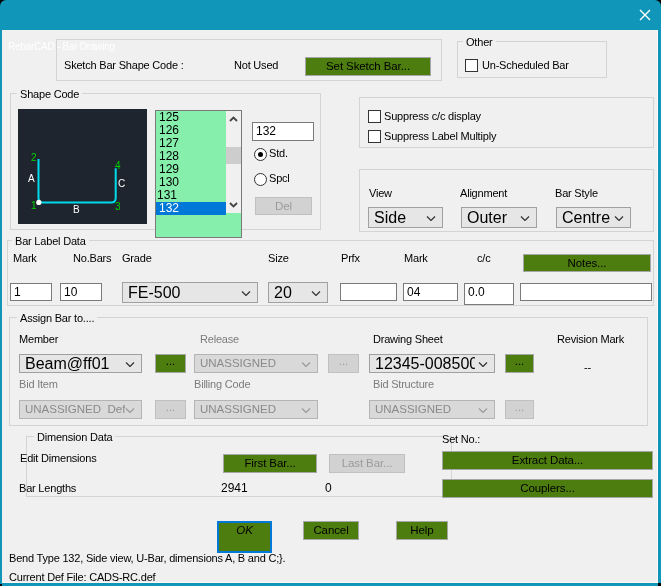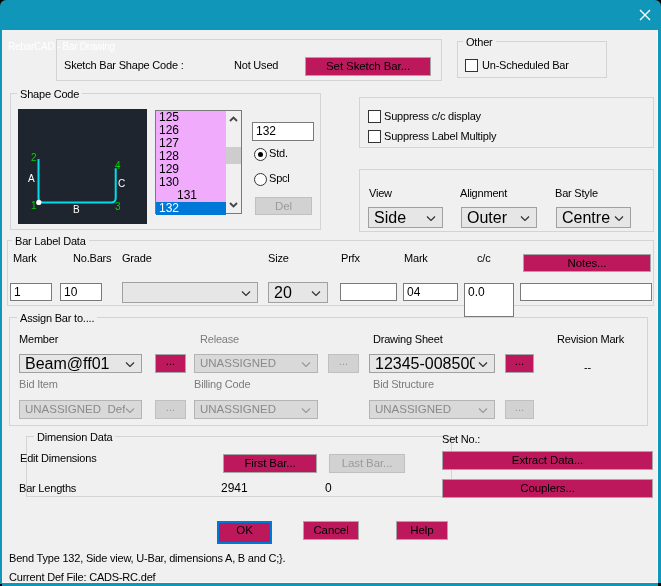--- a/index.html
+++ b/index.html
@@ -5,21 +5,21 @@
 html,body{margin:0;padding:0;}
 body{width:661px;height:586px;overflow:hidden;font-family:"Liberation Sans",sans-serif;font-size:11px;letter-spacing:-0.2px;color:#000;}
 #win{position:absolute;left:0;top:0;width:661px;height:586px;background:#f0f0f0;}
 .edge{position:absolute;background:#1096b8;}
 #titlebar{position:absolute;left:0;top:0;width:661px;height:30px;background:#1096b8;box-sizing:border-box;border-radius:6px 6px 0 0;}
 #title{position:absolute;left:8px;top:0;line-height:30px;font-size:10px;letter-spacing:-0.25px;color:#fff;margin-top:32px;}
 .grp{position:absolute;border:1px solid #d4d4d4;box-sizing:border-box;}
 .glab{position:absolute;top:-6px;background:#f0f0f0;padding:0 3px;line-height:13px;}
 .lab{position:absolute;line-height:14px;white-space:nowrap;}
 .gray{color:#7c7c7c;}
-.btn{position:absolute;background:#be185d;border:1px solid #a6a6a6;box-sizing:border-box;text-align:center;font-size:11.5px;letter-spacing:-0.1px;}
+.btn{position:absolute;background:#4d7c0f;border:1px solid #a6a6a6;box-sizing:border-box;text-align:center;font-size:11.5px;letter-spacing:-0.1px;}
 .btn.dis{background:#d2d2d2;border-color:#c0c0c0;color:#9b9b9b;}
 .tb{position:absolute;background:#fff;border:1px solid #7a7a7a;box-sizing:border-box;padding:0 0 0 3px;font-size:12px;letter-spacing:0;}
 .combo{position:absolute;background:#e6e6e6;border:1px solid #a0a0a0;box-sizing:border-box;padding-left:5px;font-size:16px;letter-spacing:0;}
 .combo.dis{background:#d9d9d9;border-color:#b4b4b4;color:#8a8a8a;font-size:11.5px;}
 .chev{position:absolute;right:6px;top:50%;margin-top:-2px;}
 .ct{display:block;margin-right:19px;overflow:hidden;white-space:nowrap;}
 .cb{position:absolute;width:13px;height:13px;background:#fff;border:1px solid #333;box-sizing:border-box;}
 .radio{position:absolute;width:13px;height:13px;background:#fff;border:1px solid #333;border-radius:50%;box-sizing:border-box;}
 .radio.sel::after{content:"";position:absolute;left:3px;top:3px;width:5px;height:5px;background:#000;border-radius:50%;}
 </style>
@@ -56,29 +56,29 @@
 <text x="13" y="52" fill="#00d400" font-size="10px">2</text>
 <text x="97" y="60" fill="#00d400" font-size="10px">4</text>
 <text x="13" y="100" fill="#00d400" font-size="10px">1</text>
 <text x="97" y="101" fill="#00d400" font-size="10px">3</text>
 <text x="10" y="73" fill="#fff" font-size="10px">A</text>
 <text x="100" y="78" fill="#fff" font-size="10px">C</text>
 <text x="55" y="104" fill="#fff" font-size="10px">B</text>
 </svg>
 </div>
 
-<div style="position:absolute;left:155px;top:110px;width:87px;height:104px;background:#f0abfc;border:1px solid #7a7a7a;box-sizing:border-box;">
+<div style="position:absolute;left:155px;top:110px;width:87px;height:128px;background:#86efac;border:1px solid #7a7a7a;box-sizing:border-box;">
  <div style="position:absolute;left:0;top:0;width:70px;">
   <div style="padding-left:3px;height:13px;line-height:13px;font-size:12px;letter-spacing:0;">125</div>
   <div style="padding-left:3px;height:13px;line-height:13px;font-size:12px;letter-spacing:0;">126</div>
   <div style="padding-left:3px;height:13px;line-height:13px;font-size:12px;letter-spacing:0;">127</div>
   <div style="padding-left:3px;height:13px;line-height:13px;font-size:12px;letter-spacing:0;">128</div>
   <div style="padding-left:3px;height:13px;line-height:13px;font-size:12px;letter-spacing:0;">129</div>
   <div style="padding-left:3px;height:13px;line-height:13px;font-size:12px;letter-spacing:0;">130</div>
-  <div style="padding-left:21px;height:13px;line-height:13px;font-size:12px;letter-spacing:0;">131</div>
+  <div style="padding-left:1px;height:13px;line-height:13px;font-size:12px;letter-spacing:0;">131</div>
   <div style="padding-left:3px;height:13px;line-height:13px;font-size:12px;letter-spacing:0;background:#0078d7;color:#fff;">132</div>
  </div>
  <div style="position:absolute;right:0;top:0;width:15px;height:102px;background:#f0f0f0;">
   <svg style="position:absolute;left:3px;top:5px" width="9" height="6" viewBox="0 0 9 6">
           <path d="M1,5 L4.5,1.5 L8,5" stroke="#444" stroke-width="1.8" fill="none"></path>
         </svg>
   <div style="position:absolute;left:0;top:36px;width:15px;height:17px;background:#cdcdcd;"></div>
   <svg style="position:absolute;left:3px;bottom:5px" width="9" height="6" viewBox="0 0 9 6">
           <path d="M1,1 L4.5,4.5 L8,1" stroke="#444" stroke-width="1.8" fill="none"></path>
         </svg>
@@ -130,30 +130,31 @@
 <div class="lab" style="left:341px;top:251px;">Prfx</div>
 <div class="lab" style="left:404px;top:251px;">Mark</div>
 <div class="lab" style="left:465px;top:251px;margin-left:12px;">c/c</div>
 <div class="btn" style="left:523px;top:254px;width:128px;height:18px;line-height:16px;">Notes...</div>
 <div class="tb" style="left:10px;top:283px;width:42px;height:18px;line-height:16px;">1</div>
 <div class="tb" style="left:60px;top:283px;width:42px;height:18px;line-height:16px;">10</div>
 <div class="combo" style="left:122px;top:282px;width:136px;height:21px;line-height:19px;">
       <svg class="chev" width="10" height="5" viewBox="0 0 10 5">
         <path d="M1,0.5 L5,4.5 L9,0.5" stroke="#333" stroke-width="1.2" fill="none"></path>
       </svg>
+      <span class="ct">FE-500</span>
     </div>
 <div class="combo" style="left:268px;top:282px;width:60px;height:21px;line-height:19px;">
       <svg class="chev" width="10" height="5" viewBox="0 0 10 5">
         <path d="M1,0.5 L5,4.5 L9,0.5" stroke="#333" stroke-width="1.2" fill="none"></path>
       </svg>
       <span class="ct">20</span>
     </div>
 <div class="tb" style="left:340px;top:283px;width:57px;height:18px;"></div>
 <div class="tb" style="left:403px;top:283px;width:55px;height:18px;line-height:16px;">04</div>
-<div class="tb" style="left:464px;top:283px;width:50px;height:34px;line-height:16px;">0.0</div>
+<div class="tb" style="left:464px;top:283px;width:50px;height:22px;line-height:16px;">0.0</div>
 <div class="tb" style="left:520px;top:283px;width:132px;height:18px;"></div>
 
 <div class="grp" style="left:9px;top:317px;width:639px;height:109px;">
       <span class="glab" style="left:7px;">Assign Bar to....</span>
     </div>
 <div class="lab" style="left:19px;top:332px;">Member</div>
 <div class="lab gray" style="left:200px;top:332px;">Release</div>
 <div class="lab" style="left:373px;top:332px;">Drawing Sheet</div>
 <div class="lab" style="left:557px;top:332px;">Revision Mark</div>
 <div class="combo" style="left:19px;top:354px;width:123px;height:19px;line-height:17px;">
@@ -209,21 +210,21 @@
 <div class="btn" style="left:223px;top:454px;width:94px;height:19px;line-height:17px;">First Bar...</div>
 <div class="btn dis" style="left:329px;top:454px;width:76px;height:19px;line-height:17px;">Last Bar...</div>
 <div class="lab" style="left:19px;top:481px;">Bar Lengths</div>
 <div class="lab" style="left:221px;top:481px;font-size:12px;letter-spacing:0;">2941</div>
 <div class="lab" style="left:325px;top:481px;font-size:12px;letter-spacing:0;">0</div>
 
 <div class="lab" style="left:442px;top:432px;">Set No.:</div>
 <div class="btn" style="left:442px;top:451px;width:211px;height:19px;line-height:17px;">Extract Data...</div>
 <div class="btn" style="left:442px;top:479px;width:211px;height:19px;line-height:17px;">Couplers...</div>
 
-<div class="btn" style="left:217px;top:521px;width:55px;height:23px;line-height:15px;border:2px solid #0078d7;">OK</div>
+<div class="btn" style="left:217px;top:521px;width:55px;height:32px;line-height:15px;border:2px solid #0078d7;font-style:italic;">OK</div>
 <div class="btn" style="left:303px;top:521px;width:56px;height:19px;line-height:17px;">Cancel</div>
 <div class="btn" style="left:396px;top:521px;width:52px;height:19px;line-height:17px;">Help</div>
 
 <div class="lab" style="left:9px;top:551px;">Bend Type 132, Side view, U-Bar, dimensions A, B and C;}.</div>
 <div class="lab" style="left:9px;top:570px;">Current Def File: CADS-RC.def</div>
 <div class="edge" style="left:0;top:30px;width:2px;height:556px;"></div>
 <div class="edge" style="left:658px;top:30px;width:3px;height:556px;"></div>
 <div class="edge" style="left:0;top:583px;width:661px;height:3px;"></div>
 <div style="position:absolute;left:657px;top:30px;width:1px;height:553px;background:#fdf8f6;"></div>
 <div style="position:absolute;left:2px;top:582px;width:656px;height:1px;background:#fdf8f6;"></div>

